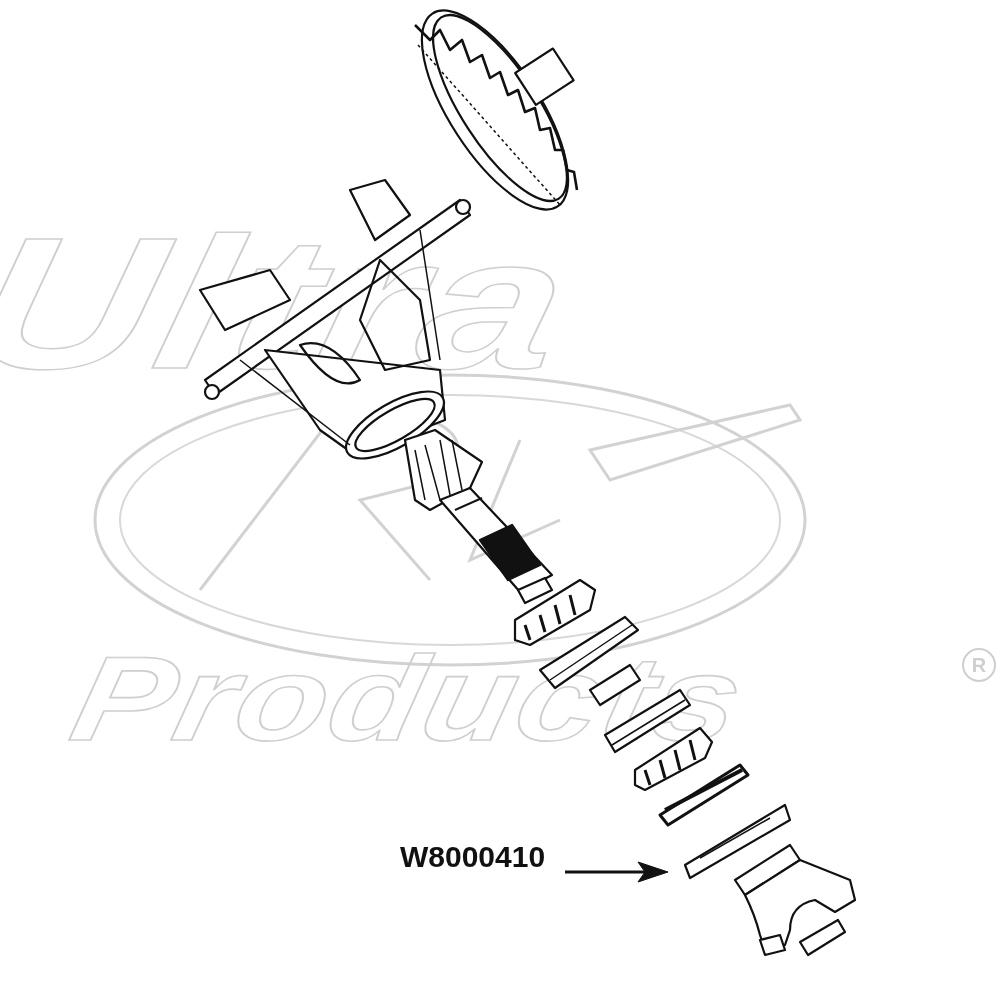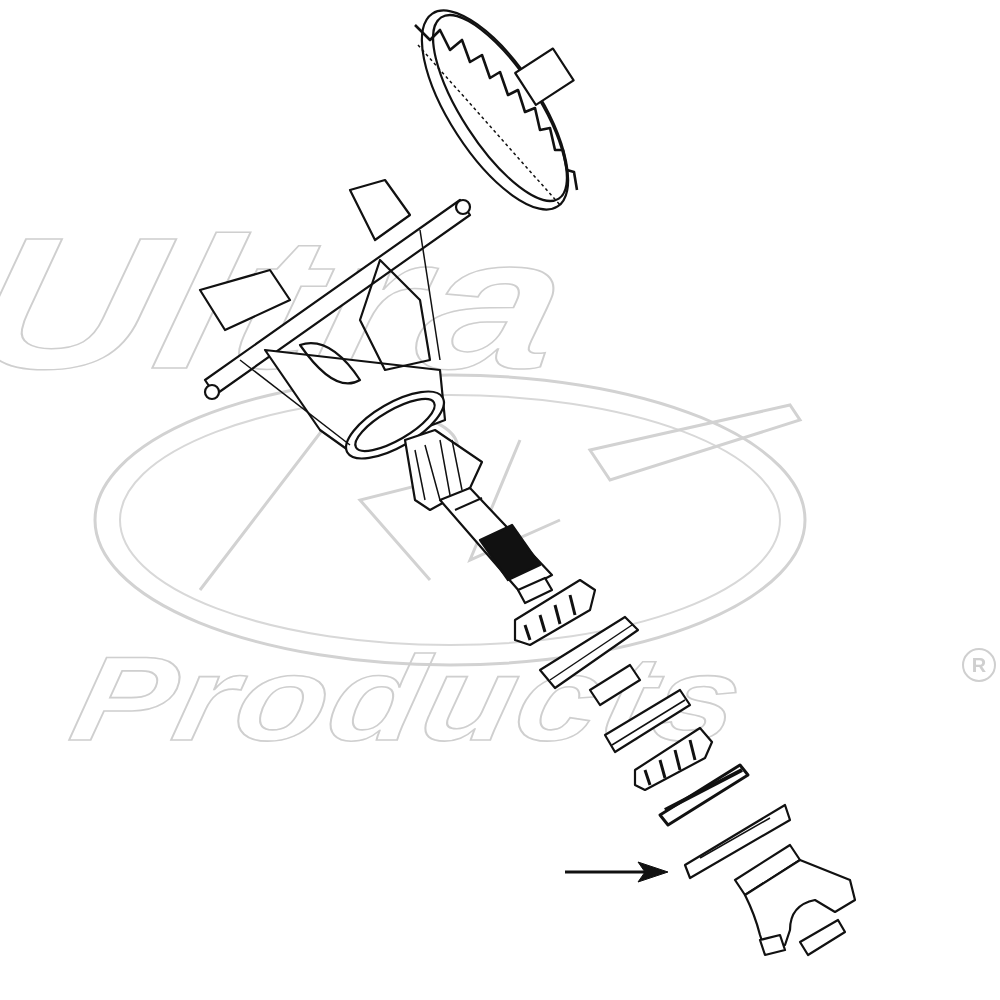--- a/index.html
+++ b/index.html
@@ -104,13 +104,14 @@
     <g>
       <path d="M800 942 L838 920 L845 932 L808 955 Z" fill="#fff"></path>
     </g>
 
     <g>
       <line x1="565" y1="872" x2="652" y2="872" stroke="#111" stroke-width="3"></line>
       <path d="M668 872 L638 862 L645 872 L638 882 Z" fill="#111" stroke="#111" stroke-width="1"></path>
     </g>
   </svg>
 
+  <div id="callout-label">W8000410</div>
 </div>
 
 </body></html>

